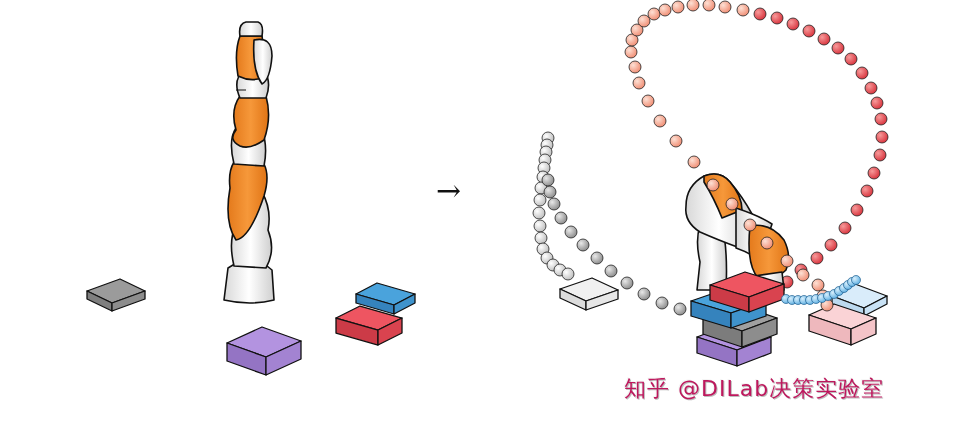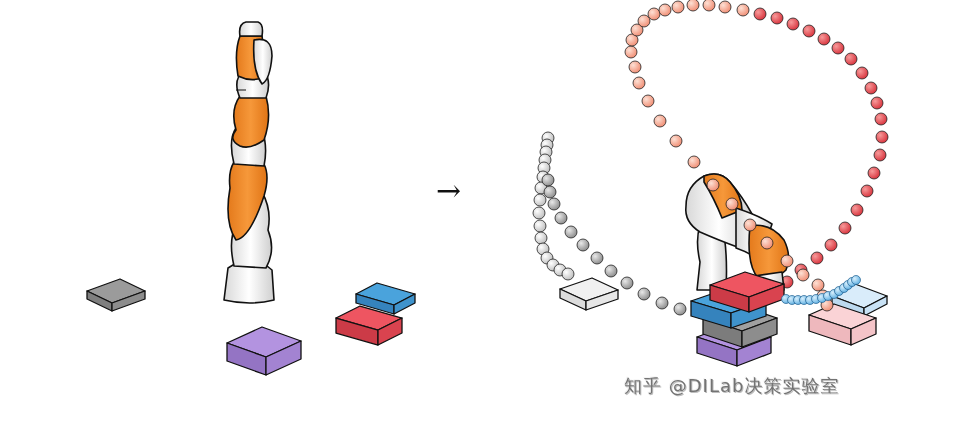--- a/index.html
+++ b/index.html
@@ -1,18 +1,18 @@
 <!DOCTYPE html>
 <html><head>
 <meta charset="utf-8">
 <style>
   html,body{margin:0;padding:0;background:#ffffff;}
   body{width:960px;height:428px;position:relative;overflow:hidden;font-family:"DejaVu Sans",sans-serif;}
   svg{position:absolute;left:0;top:0;}
-  .watermark{position:absolute;left:624px;top:374px;font-family:"DejaVu Sans",sans-serif;font-size:18px;color:#737373;letter-spacing:1px;
+  .watermark{position:absolute;left:624px;top:374px;font-family:"DejaVu Sans",sans-serif;font-size:22px;color:#be185d;letter-spacing:1px;
     text-shadow:1px 1px 0 #bdbdbd,-1px -1px 0 #f4f4f4;white-space:nowrap;}
   .arrow-label{position:absolute;left:436px;top:176px;font-family:"DejaVu Serif",serif;font-size:30px;color:#111;line-height:1;}
 </style>
 </head>
 <body>
 
 <svg width="960" height="428" viewBox="0 0 960 428">
   <defs>
     <radialGradient id="gBall" cx="35%" cy="35%" r="70%">
       <stop offset="0" stop-color="#e8e8e8"></stop>

